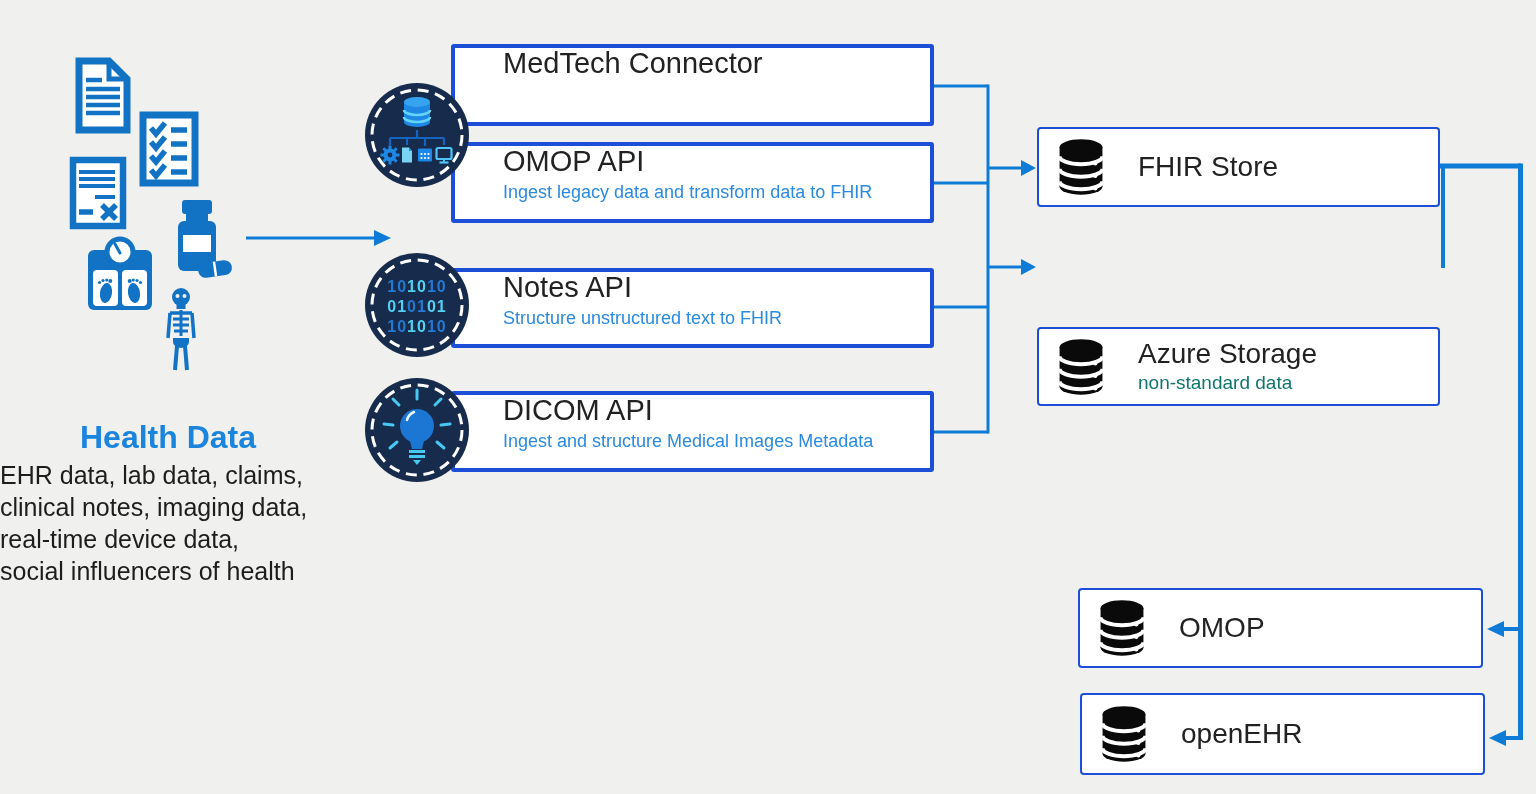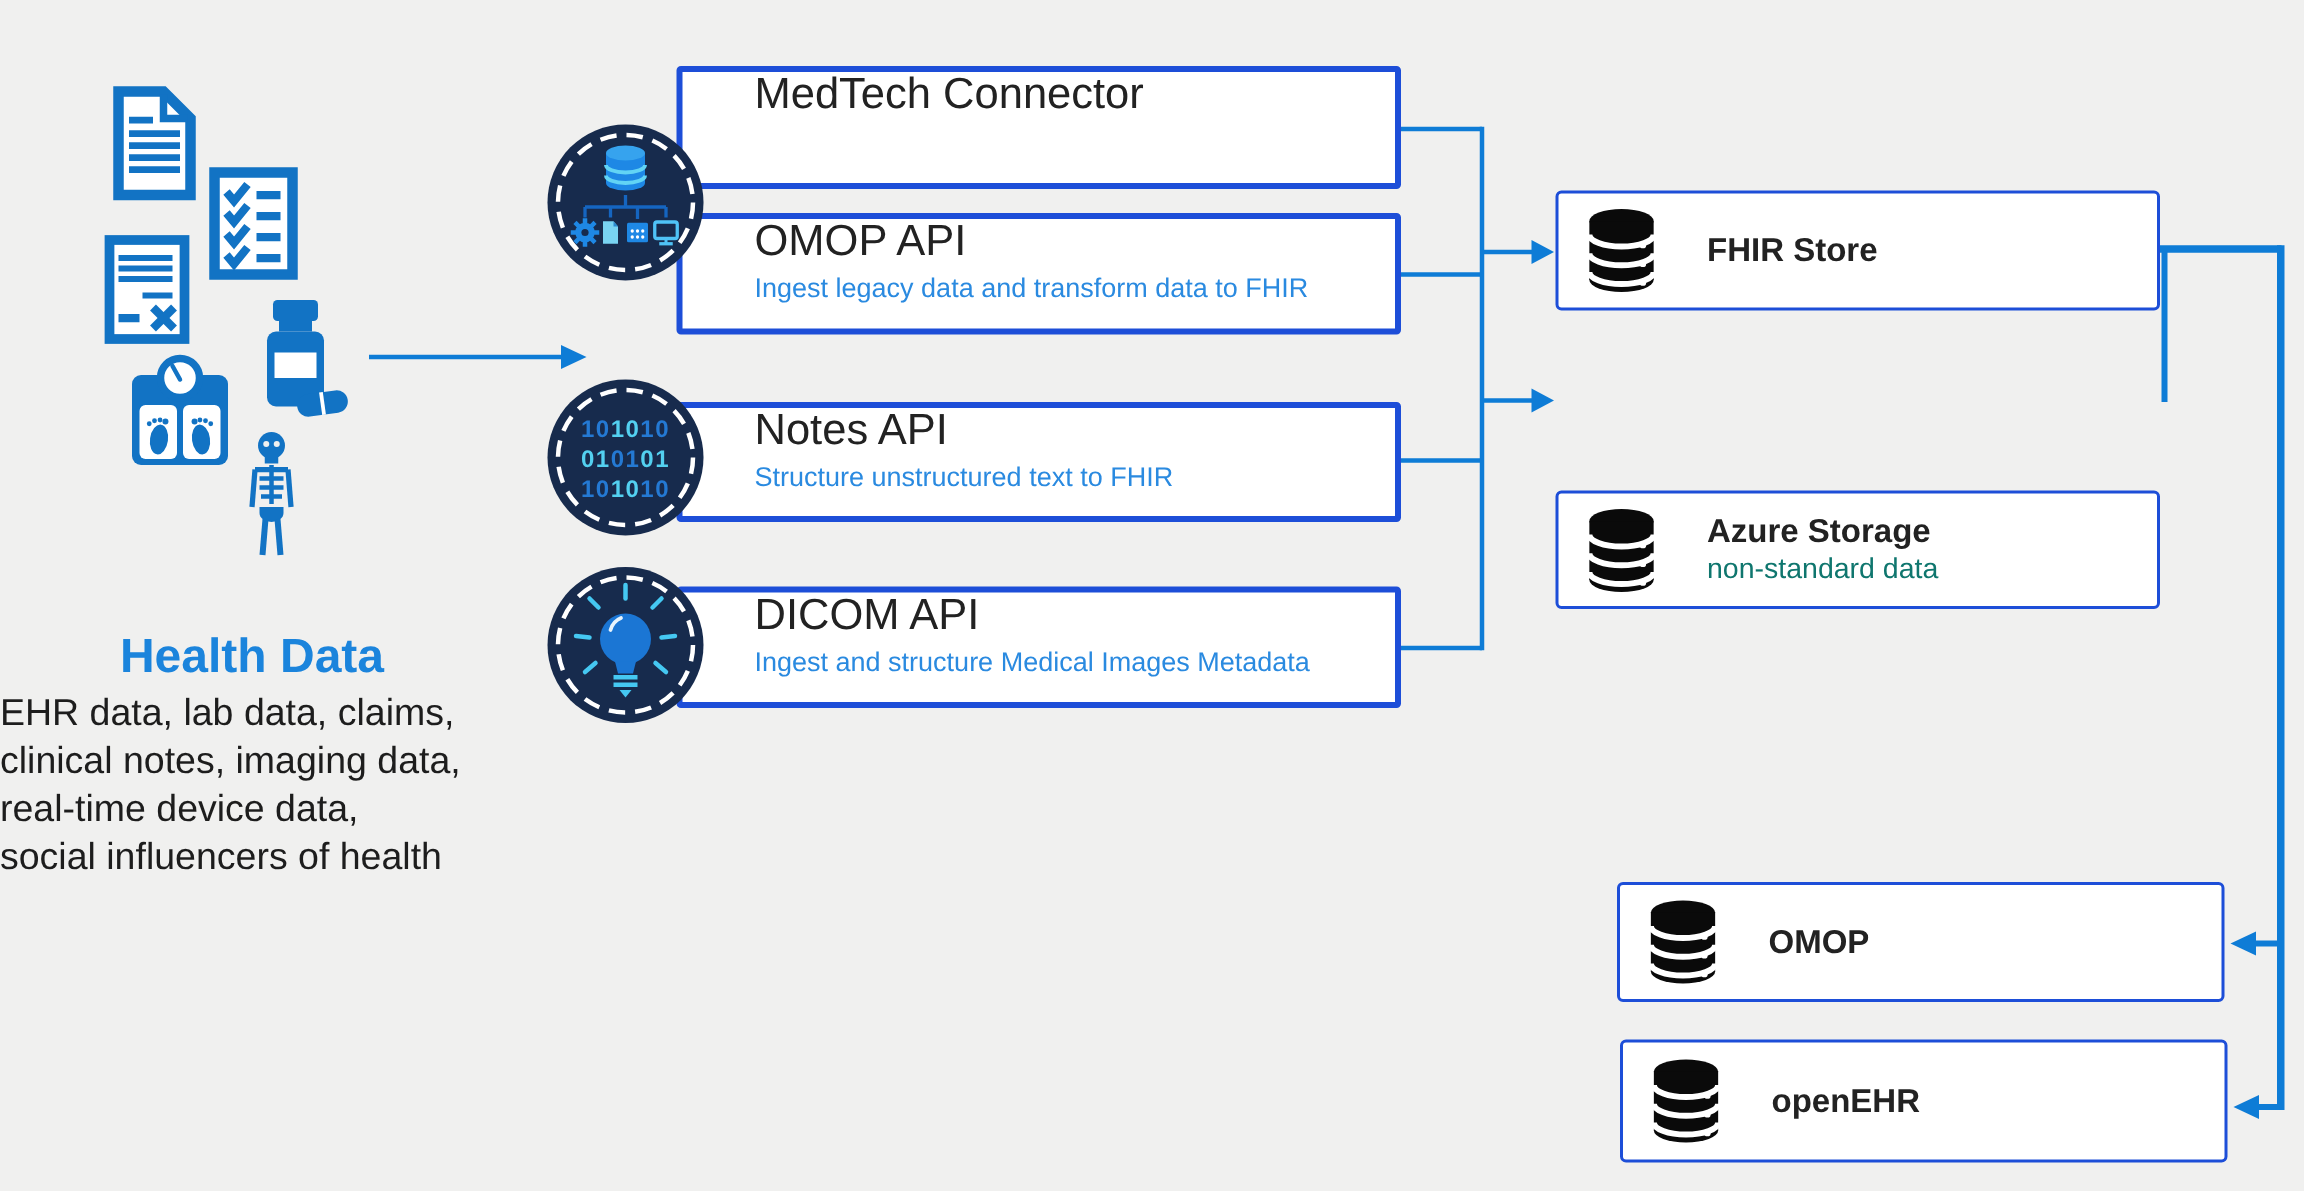--- a/index.html
+++ b/index.html
@@ -16,21 +16,21 @@
   
   .box{
     position:absolute;background:#ffffff;border:4px solid #1d4ed8;border-radius:3px;
     box-sizing:border-box;display:flex;flex-direction:column;
   }
   .api-box{padding-left:48px;}
   .api-box .title{font-size:29px;color:#222;line-height:1.1;}
   .api-box .subtitle{font-size:18px;color:#2a8ae0;margin-top:4px;}
   .store-box{flex-direction:row;align-items:center;padding-left:17px;border-radius:4px;border-width:2.5px;}
   .store-box .texts{margin-left:32px;display:flex;flex-direction:column;justify-content:center;}
-  .store-box .title{font-size:22px;color:#222;line-height:1.1;font-weight:bold;}
+  .store-box .title{font-size:28px;color:#222;line-height:1.1;}
   .store-box .subtitle{font-size:19px;color:#0f766e;margin-top:2px;}
   .db{fill:#0a0a0a;}
 
   
   .heading{
     position:absolute;left:0;top:419;width:336px;text-align:center;
     font-size:32px;font-weight:bold;color:#1b84dc;
   }
   .heading{top:419px;}
   .desc{

